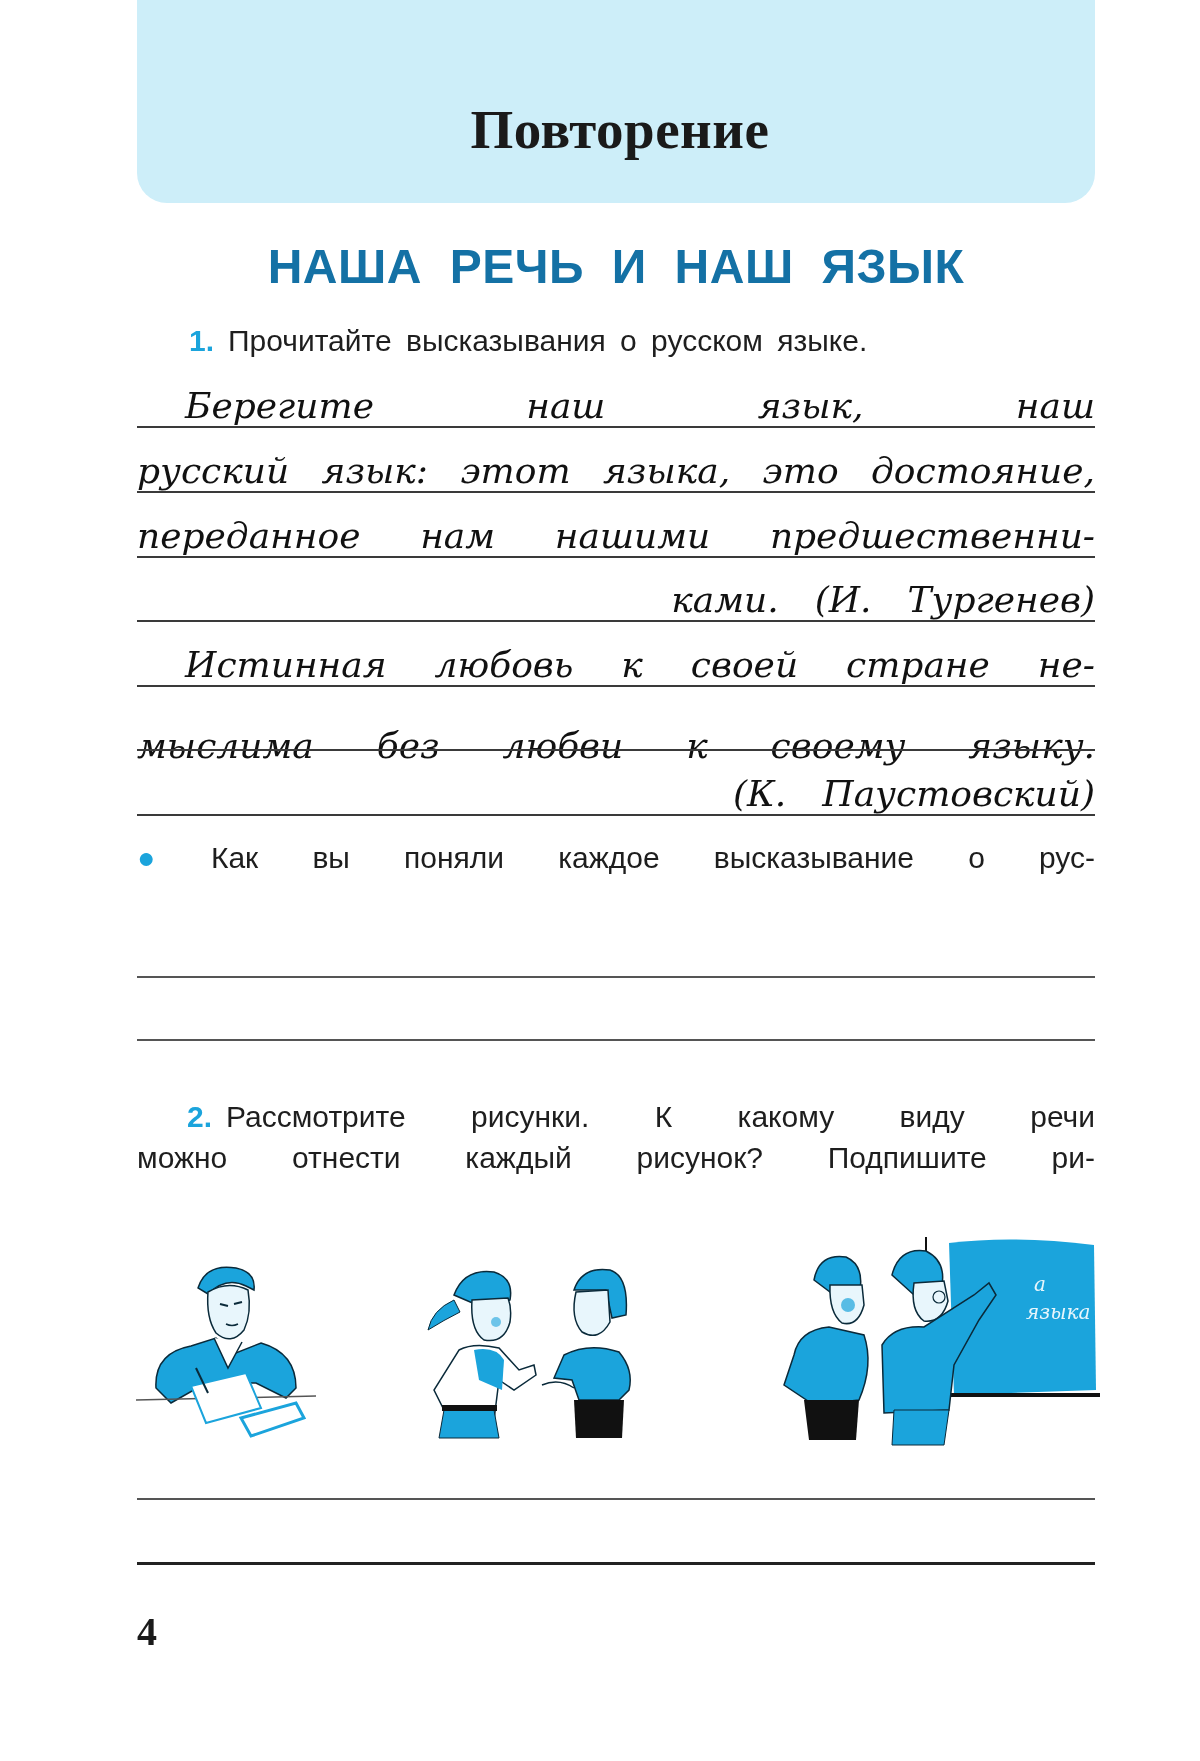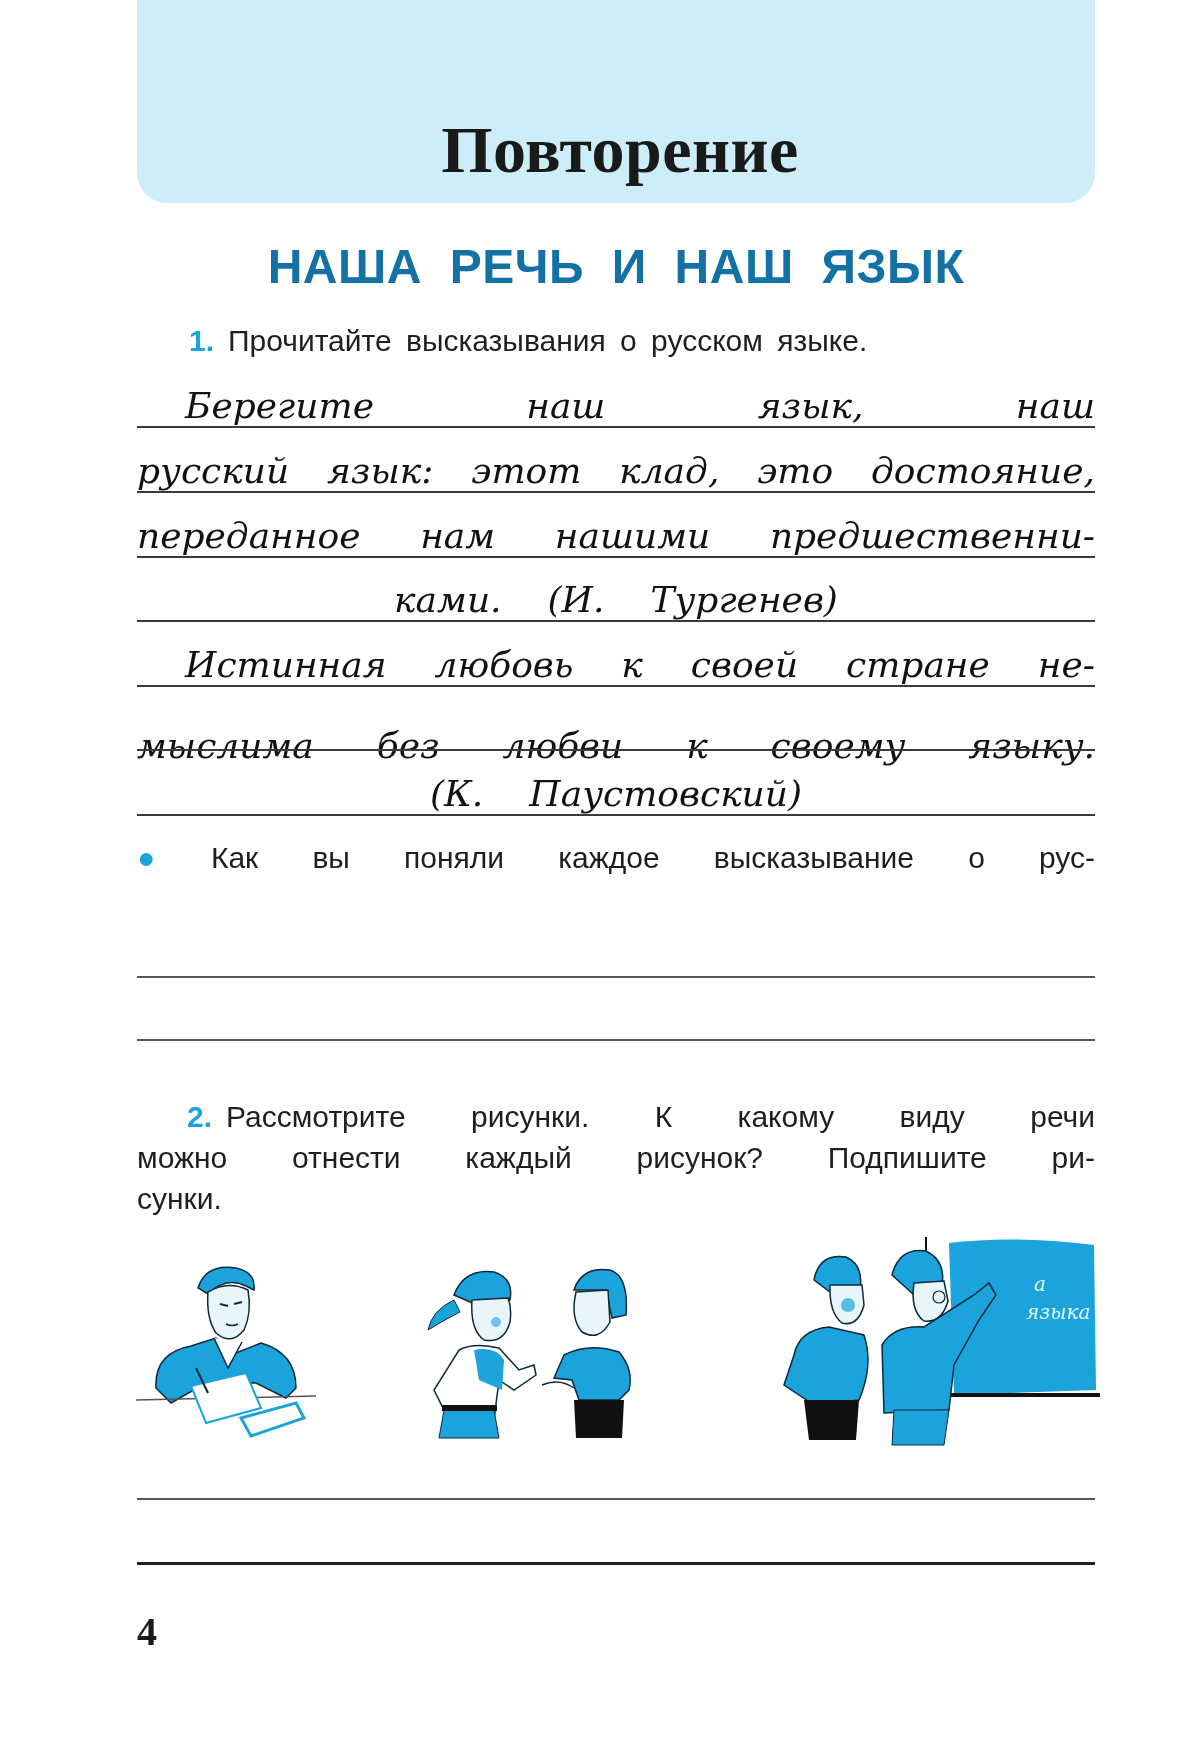--- a/index.html
+++ b/index.html
@@ -7,22 +7,22 @@
   .sans { font-family: "Liberation Sans", "DejaVu Sans", sans-serif; }
   .serif { font-family: "Liberation Serif", "DejaVu Serif", serif; }
   .script { font-family: "DejaVu Serif", "Liberation Serif", serif; font-style: italic; }
 
   #header-box {
     position: absolute; left: 137px; top: -30px; width: 958px; height: 233px;
     background: #cdeef9; border-radius: 0 0 30px 30px;
   }
   #page-title {
     position: absolute; left: 0; right: 0; top: 132px; text-align: center;
-    font-size: 66px; font-weight: bold; color: #1a1a1a; letter-spacing: 0.5px;
-    margin: 15px; line-height: 1; padding-left: 8px;
+    font-size: 55px; font-weight: bold; color: #1a1a1a; letter-spacing: 0.5px;
+    margin: 0; line-height: 1; padding-left: 8px;
   }
   #section-heading {
     position: absolute; left: 137px; width: 958px; top: 243px; text-align: center;
     font-size: 48px; font-weight: bold; color: #1471a5; word-spacing: 14px;
     letter-spacing: 0.5px; margin: 0; line-height: 1;
   }
 
   .task-text {
     position: absolute; left: 137px; width: 958px;
     font-size: 30px; color: #1e1e1e; line-height: 41px;
@@ -37,21 +37,21 @@
   .rule.thick { height: 3px; background: #222; }
 
   .hw-line {
     position: absolute; left: 137px; width: 958px; height: 64px;
     font-size: 36px; color: #111; line-height: 1;
     display: flex; justify-content: space-between; align-items: flex-end;
     box-sizing: border-box;
   }
   .hw-line span { display: inline-block; padding-bottom: 2px; margin-top: 32px; }
   .hw-line.indented { padding-left: 48px; }
-  .hw-line.left { justify-content: center; gap: 46px; }
+  .hw-line.left { justify-content: flex-end; gap: 36px; }
 
   .picture { position: absolute; }
   #page-number {
     position: absolute; left: 137px; top: 1612px; font-size: 40px; font-weight: bold;
     color: #1a1a1a; line-height: 1;
   }
 </style>
 </head>
 <body>
 
@@ -70,21 +70,21 @@
   <span>наш</span>
   <span>язык,</span>
   <span>наш</span>
 </div>
 <div class="rule" style="top:426px;"></div>
 
 <div class="hw-line script" style="top:427px;">
   <span>русский</span>
   <span>язык:</span>
   <span>этот</span>
-  <span>клад,</span>
+  <span>языка,</span>
   <span>это</span>
   <span>достояние,</span>
 </div>
 <div class="rule" style="top:491px;"></div>
 
 <div class="hw-line script" style="top:492px;">
   <span>переданное</span>
   <span>нам</span>
   <span>нашими</span>
   <span>предшественни-</span>
@@ -127,21 +127,20 @@
 <div class="task-text sans" style="top:837px;">
   <div style="text-align:justify; text-align-last:justify;"><span class="bullet">●</span><span>Как вы поняли каждое высказывание о рус-</span></div>
 </div>
 
 <div class="rule thin" style="top:976px;"></div>
 <div class="rule thin" style="top:1039px;"></div>
 
 <div class="task-text sans" style="top:1088px;margin-top:8px;">
   <div style="text-align:justify; text-align-last:justify;"><span class="indent" style="padding-left:50px;"></span><span class="task-num">2.</span><span>Рассмотрите рисунки. К какому виду речи</span></div>
   <div style="text-align:justify; text-align-last:justify;"><span>можно отнести каждый рисунок? Подпишите ри-</span></div>
-  <div><span>сунки.</span></div>
 </div>
 
 <svg class="picture" style="left:136px; top:1258px;" width="190" height="180" viewBox="0 0 190 180">
 
   <path d="M62 30 Q70 5 100 10 Q120 14 118 32 L110 28 Q90 18 72 36 Z" fill="#1ba4dc" stroke="#0a2a3a" stroke-width="1.5"></path>
 
   <path d="M72 34 Q70 60 80 75 Q95 88 108 72 Q116 55 112 32 Q92 22 72 34 Z" fill="#e8f6fc" stroke="#0a2a3a" stroke-width="1.5"></path>
   <path d="M84 46 l8 2 M98 46 l8 -2" stroke="#0a2a3a" stroke-width="2"></path>
   <path d="M90 66 q6 3 12 0" stroke="#0a2a3a" stroke-width="1.5" fill="none"></path>
 

